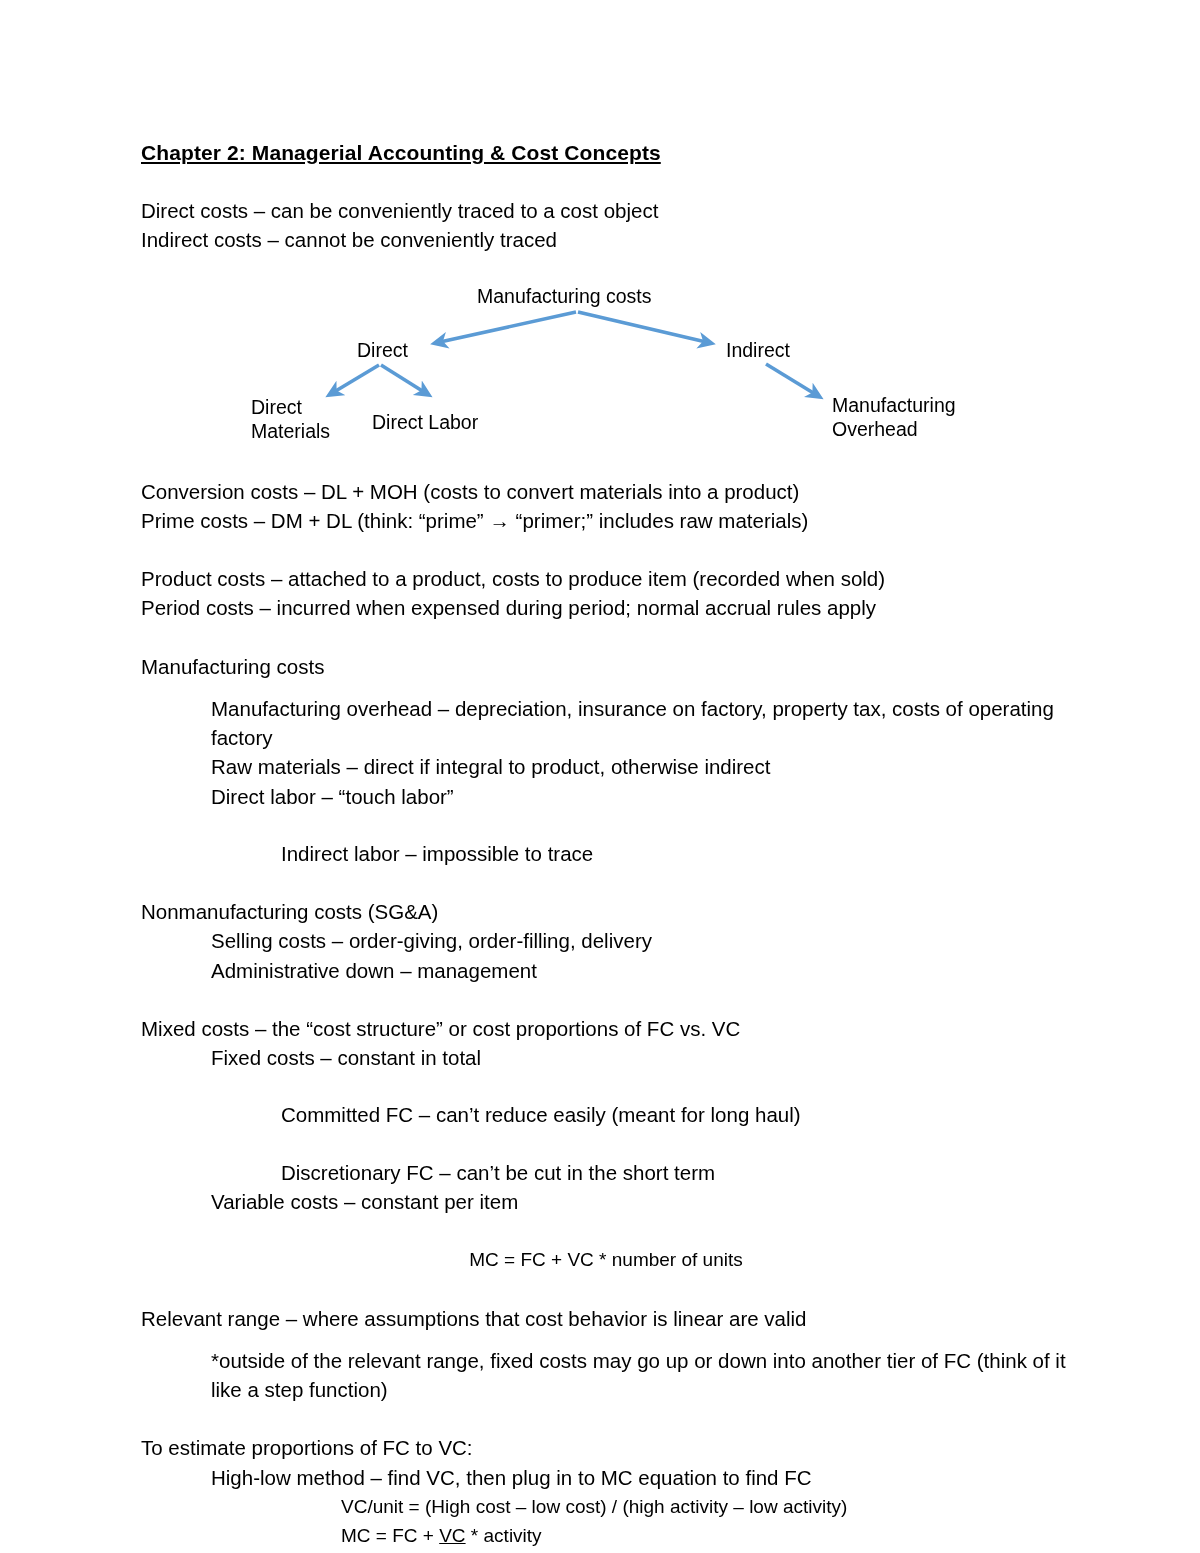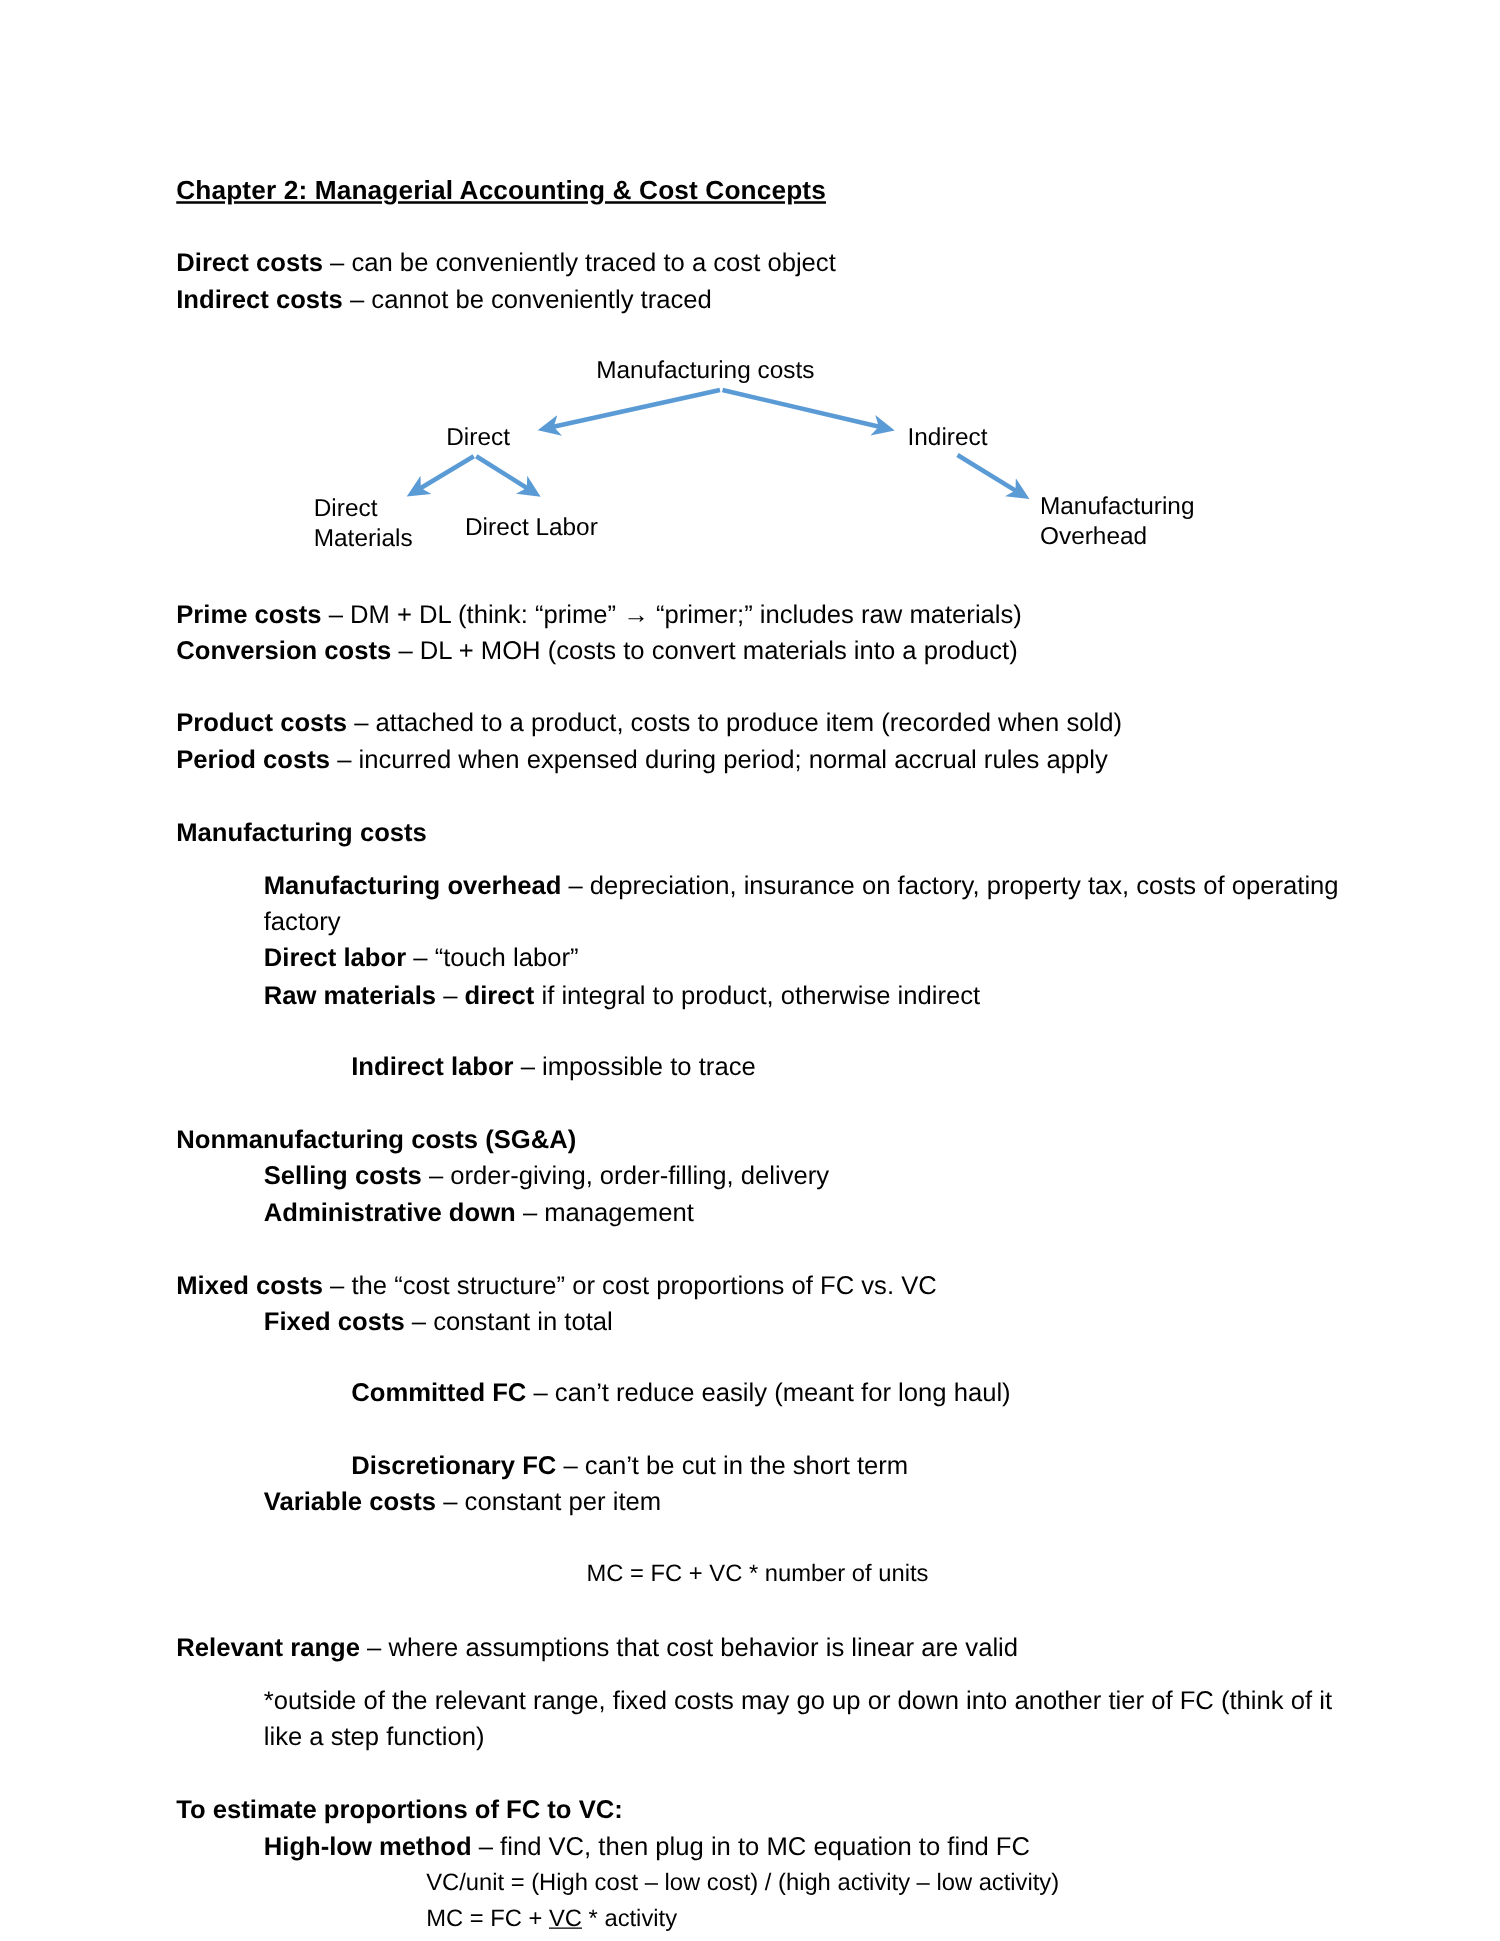--- a/index.html
+++ b/index.html
@@ -32,21 +32,21 @@
     margin: 0 0 0 0;
     line-height: 29px;
     white-space: nowrap;
   }
   .line {
     font-size: 20.5px;
     line-height: 29.2px;
     white-space: nowrap;
   }
   .line.wrap { white-space: normal; margin-top: 13px; }
-  .b { font-weight: bold; }
+  .b { font-weight: normal; }
   .u { text-decoration: underline; }
   .spacer { height: 29.2px; }
   .ind1 { padding-left: 70px; }
   .ind2 { padding-left: 140px; margin-top: 28px; }
   .fml {
     font-size: 19px;
     line-height: 29.2px;
     text-align: center;
   }
   .fml-ind {
@@ -82,34 +82,34 @@
 
     <div class="title">Chapter 2: Managerial Accounting &amp; Cost Concepts</div>
 
     <div class="spacer"></div>
 
     <div class="line"><span class="b">Direct costs</span><span> – can be conveniently traced to a cost object</span></div>
     <div class="line"><span class="b">Indirect costs</span><span> – cannot be conveniently traced</span></div>
 
     <div style="height:222px"></div>
 
+    <div class="line"><span class="b">Conversion costs</span><span> – DL + MOH (costs to convert materials into a product)</span></div>
     <div class="line"><span class="b">Prime costs</span><span> – DM + DL (think: “prime” → “primer;” includes raw materials)</span></div>
-    <div class="line"><span class="b">Conversion costs</span><span> – DL + MOH (costs to convert materials into a product)</span></div>
 
     <div class="spacer"></div>
 
     <div class="line"><span class="b">Product costs</span><span> – attached to a product, costs to produce item (recorded when sold)</span></div>
     <div class="line"><span class="b">Period costs</span><span> – incurred when expensed during period; normal accrual rules apply</span></div>
 
     <div class="spacer"></div>
 
     <div class="line b">Manufacturing costs</div>
     <div class="line wrap ind1"><span class="b">Manufacturing overhead</span><span> – depreciation, insurance on factory, property tax, costs of operating factory</span></div>
+    <div class="line ind1"><span class="b">Raw materials</span><span> – </span><span class="b">direct</span><span> if integral to product, otherwise indirect</span></div>
     <div class="line ind1"><span class="b">Direct labor</span><span> – “touch labor”</span></div>
-    <div class="line ind1"><span class="b">Raw materials</span><span> – </span><span class="b">direct</span><span> if integral to product, otherwise indirect</span></div>
     <div class="line ind2"><span class="b">Indirect labor</span><span> – impossible to trace</span></div>
 
     <div class="spacer"></div>
 
     <div class="line b">Nonmanufacturing costs (SG&amp;A)</div>
     <div class="line ind1"><span class="b">Selling costs</span><span> – order-giving, order-filling, delivery</span></div>
     <div class="line ind1"><span class="b">Administrative down</span><span> – management</span></div>
 
     <div class="spacer"></div>
 

